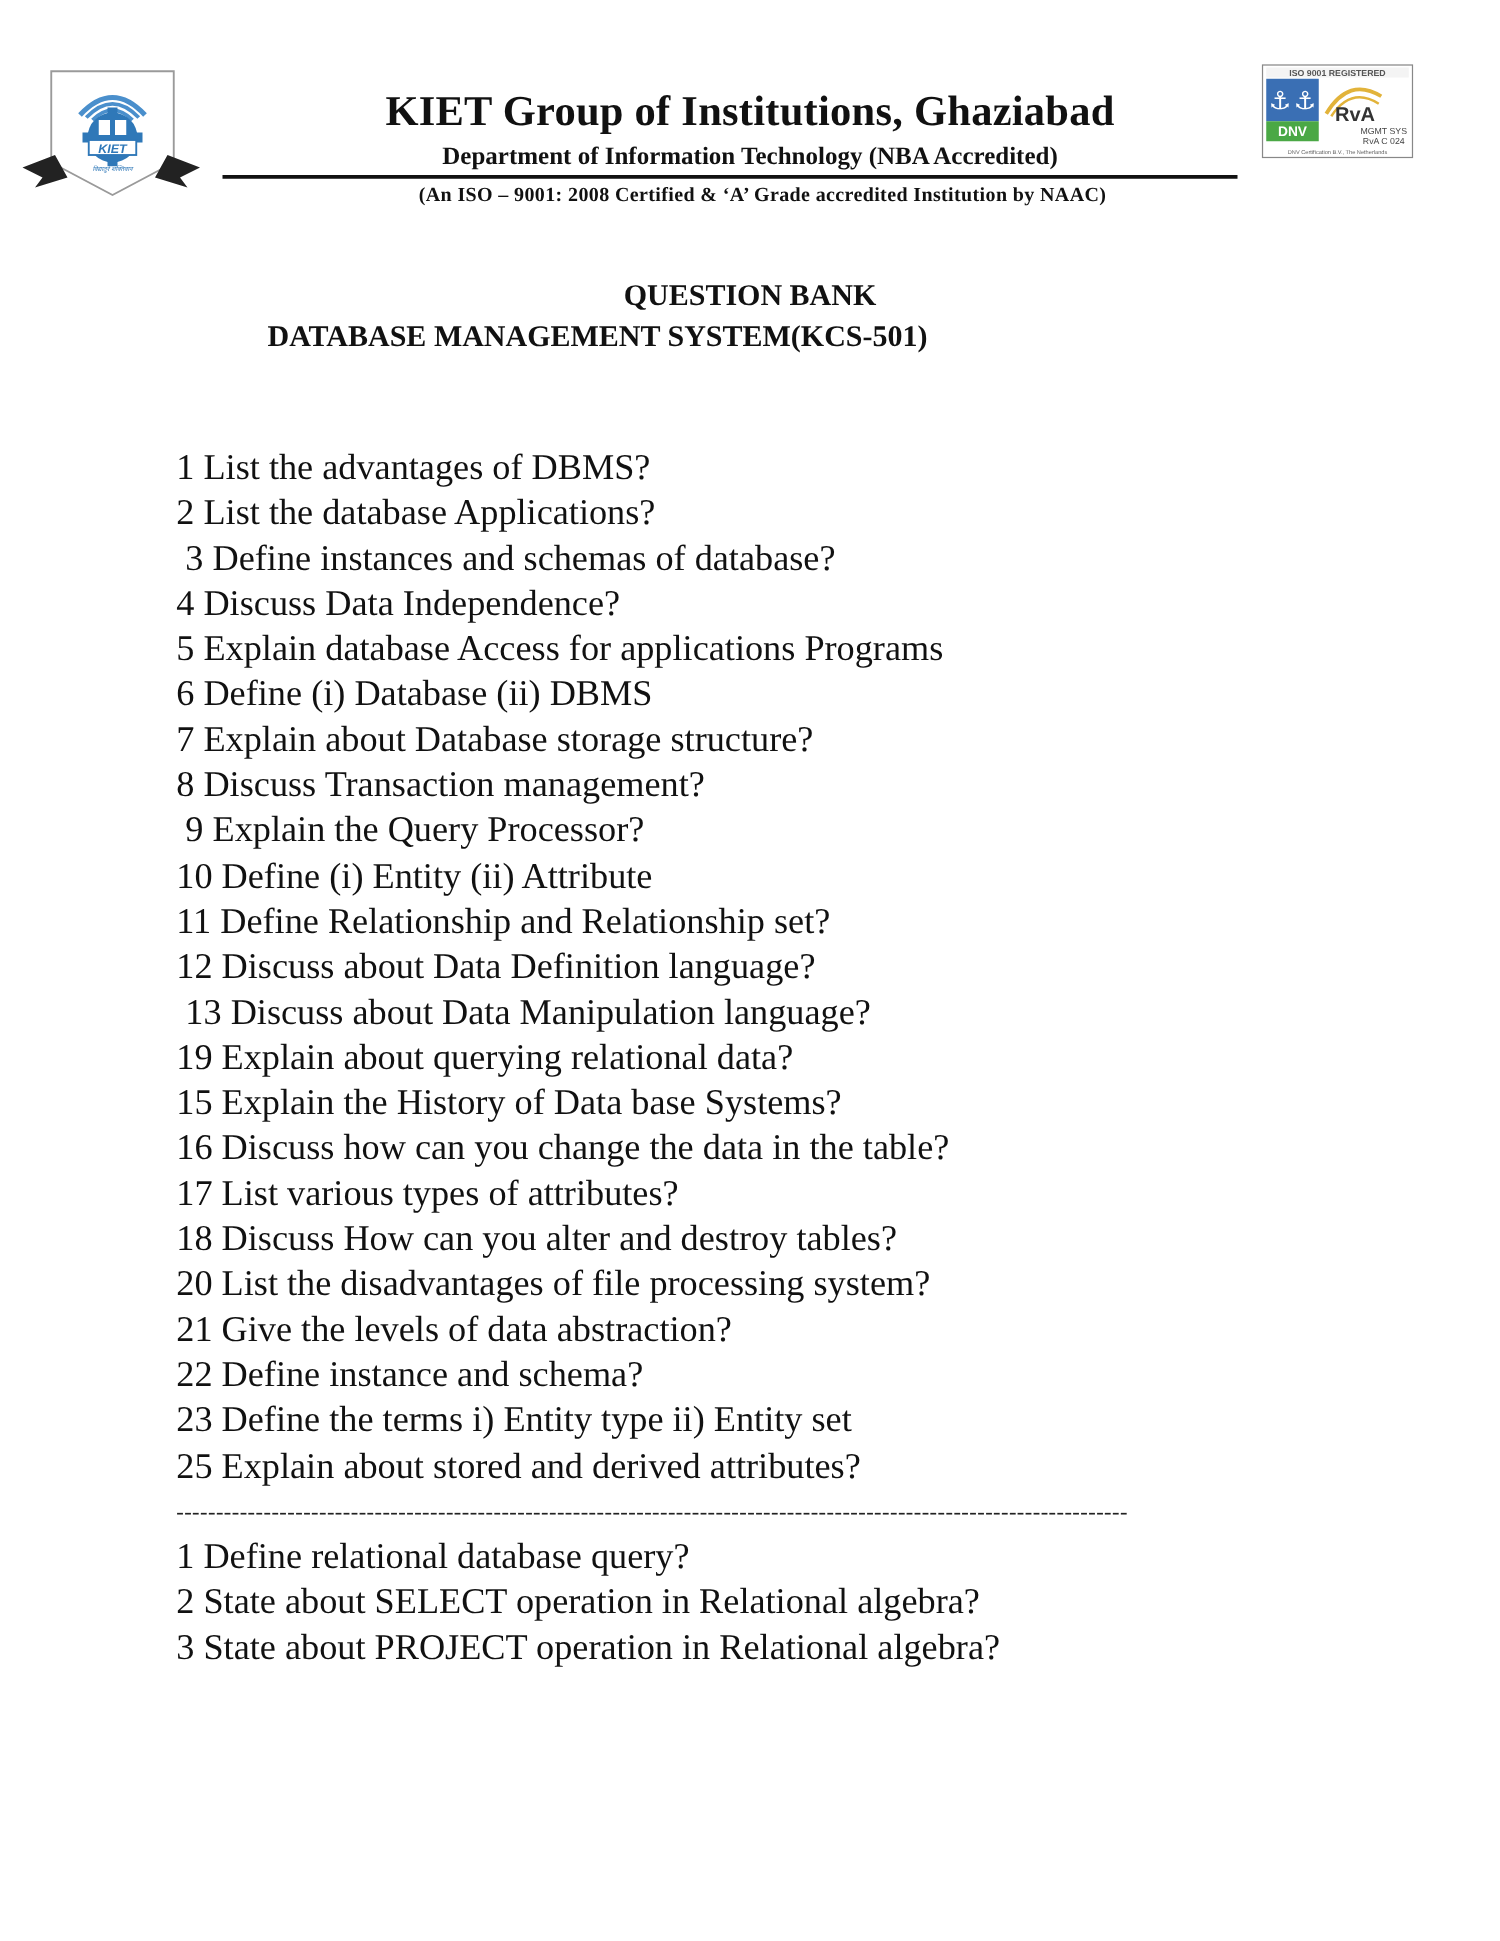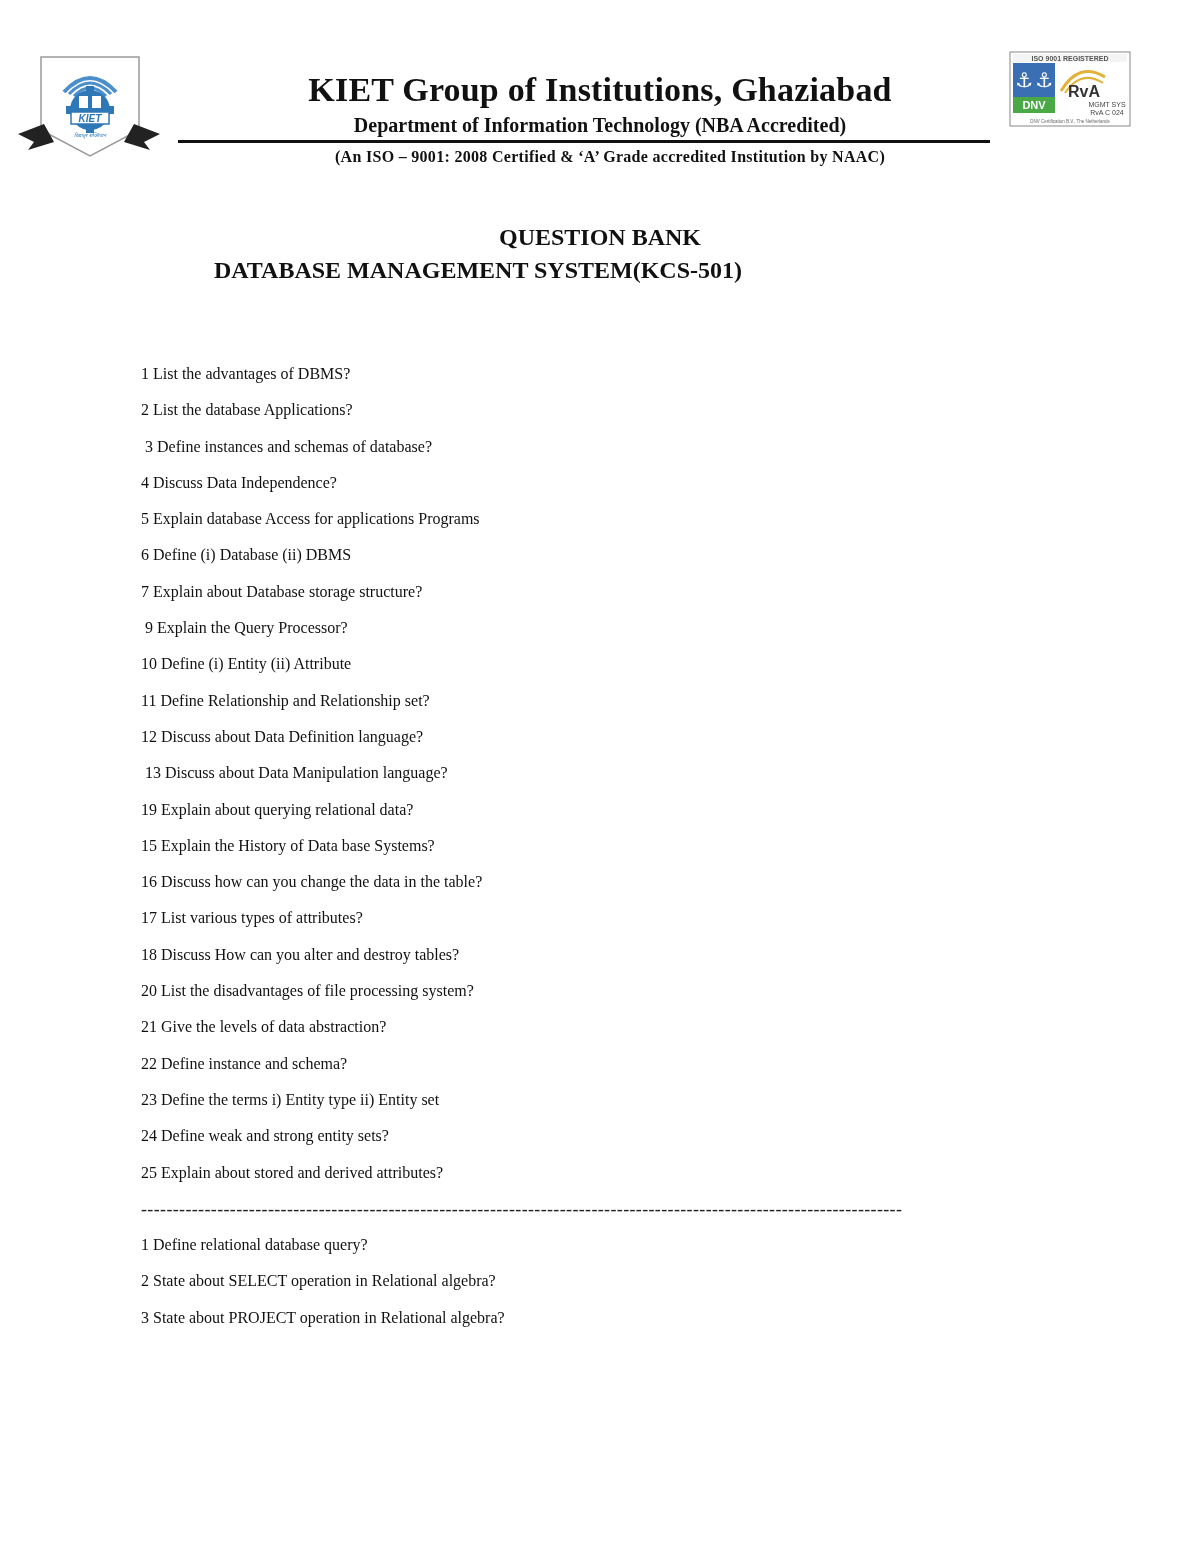--- a/index.html
+++ b/index.html
@@ -27,21 +27,21 @@
     .doc-title {
       position: absolute; left: 0; width: 1200px; top: 221px; text-align: center;
       font-size: 24px; font-weight: bold; line-height: 32px;
     }
     .doc-subtitle {
       position: absolute; left: 0; width: 956px; top: 254px; text-align: center;
       font-size: 24px; font-weight: bold; line-height: 32px;
     }
     .qlist { position: absolute; left: 141px; top: 356px; width: 900px; }
     .q {
-      font-size: 16px; line-height: 36.3px; height: 36.3px; white-space: pre;
+      font-size: 29px; line-height: 36.3px; height: 36.3px; white-space: pre;
     }
     .separator {
       font-size: 18px; line-height: 36.3px; height: 36.3px; white-space: pre;
       letter-spacing: 0.35px; color: #222; overflow: hidden; width: 765px;
     }
   </style>
 </head>
 <body>
 
 <div class="logo-left">
@@ -101,33 +101,33 @@
 <div class="doc-subtitle">DATABASE MANAGEMENT SYSTEM(KCS-501)</div>
 
 <div class="qlist">
   <div class="q">1 List the advantages of DBMS?</div>
   <div class="q">2 List the database Applications?</div>
   <div class="q"> 3 Define instances and schemas of database?</div>
   <div class="q">4 Discuss Data Independence?</div>
   <div class="q">5 Explain database Access for applications Programs</div>
   <div class="q">6 Define (i) Database (ii) DBMS</div>
   <div class="q">7 Explain about Database storage structure?</div>
+  <div class="q">8 Discuss Transaction management?</div>
   <div class="q"> 9 Explain the Query Processor?</div>
   <div class="q">10 Define (i) Entity (ii) Attribute</div>
   <div class="q">11 Define Relationship and Relationship set?</div>
   <div class="q">12 Discuss about Data Definition language?</div>
   <div class="q"> 13 Discuss about Data Manipulation language?</div>
   <div class="q">19 Explain about querying relational data?</div>
   <div class="q">15 Explain the History of Data base Systems?</div>
   <div class="q">16 Discuss how can you change the data in the table?</div>
   <div class="q">17 List various types of attributes?</div>
   <div class="q">18 Discuss How can you alter and destroy tables?</div>
   <div class="q">20 List the disadvantages of file processing system?</div>
   <div class="q">21 Give the levels of data abstraction?</div>
   <div class="q">22 Define instance and schema?</div>
   <div class="q">23 Define the terms i) Entity type ii) Entity set</div>
-  <div class="q">24 Define weak and strong entity sets?</div>
   <div class="q">25 Explain about stored and derived attributes?</div>
   <div class="separator">------------------------------------------------------------------------------------------------------------------------</div>
   <div class="q">1 Define relational database query?</div>
   <div class="q">2 State about SELECT operation in Relational algebra?</div>
   <div class="q">3 State about PROJECT operation in Relational algebra?</div>
 </div>
 
 </body></html>

